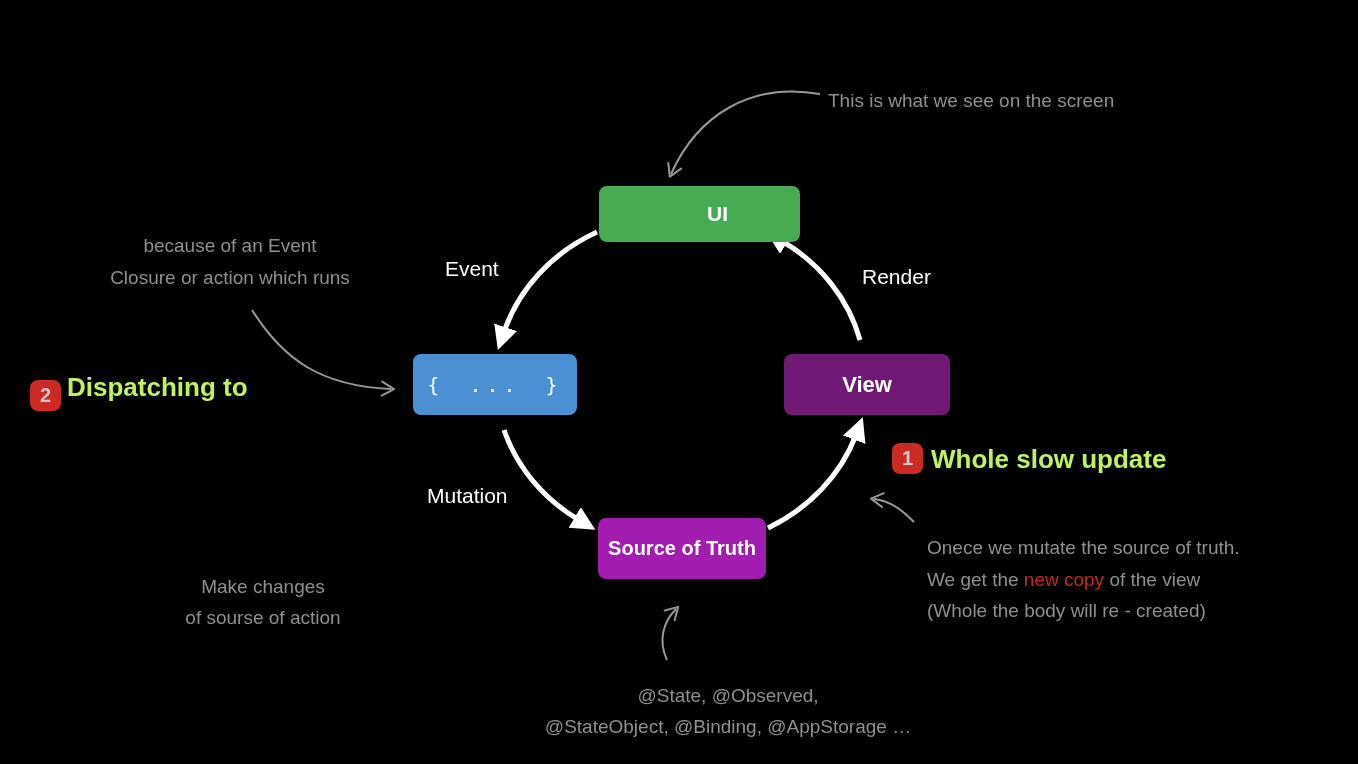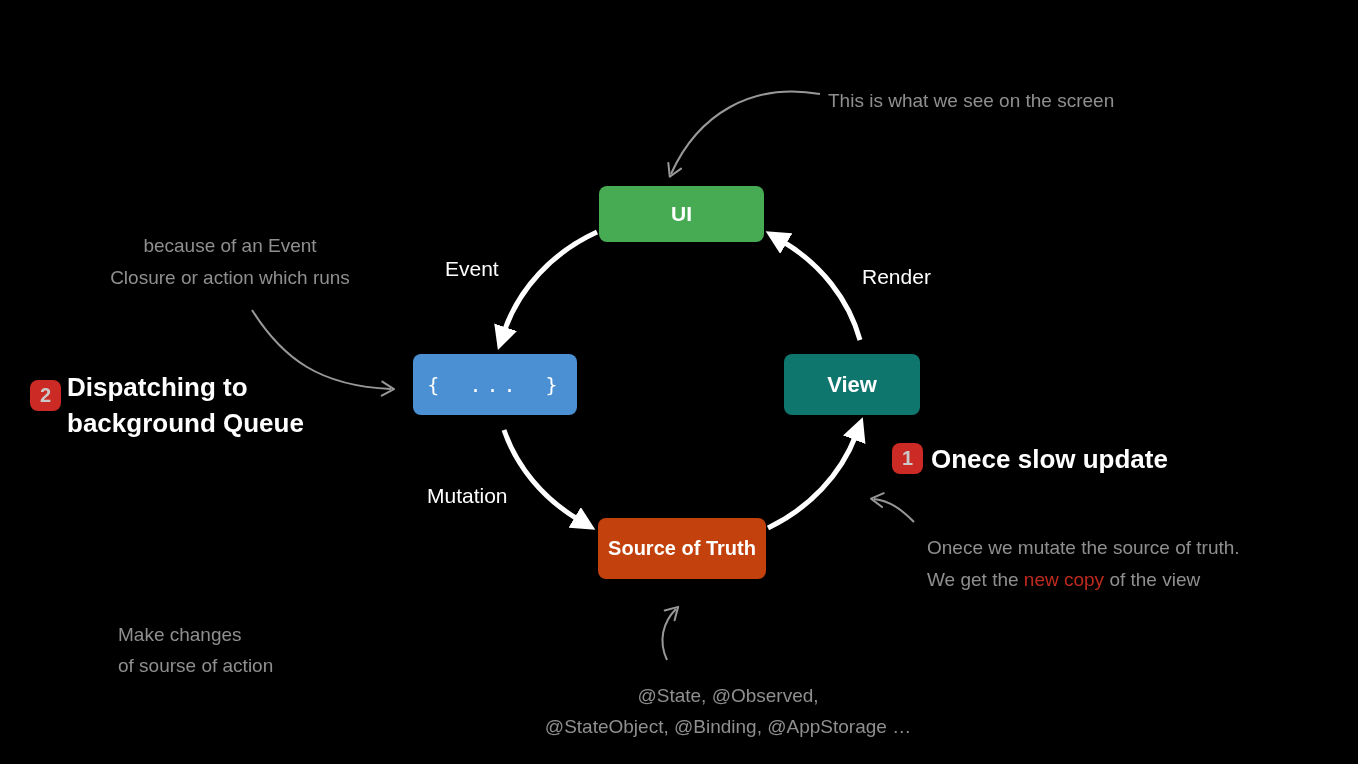--- a/index.html
+++ b/index.html
@@ -15,40 +15,40 @@
 
   .box {
     position: absolute;
     display: flex;
     align-items: center;
     justify-content: center;
     color: #ffffff;
     border-radius: 8px;
     font-family: "Liberation Sans", sans-serif;
   }
-  #ui-box      { left: 599px; top: 186px; width: 165px; height: 56px; background: #46ab53; font-size: 21px; font-weight: 600; }
+  #ui-box      { left: 599px; top: 186px; width: 165px; height: 56px; background: #46ab53; font-size: 21px; font-weight: 600; padding-left: 36px; }
   #closure-box { left: 413px; top: 354px; width: 164px; height: 61px; background: #4b90d2;
                  font-family: "DejaVu Sans Mono", monospace; font-size: 20px; letter-spacing: 5px; word-spacing: 8px; }
-  #view-box    { left: 784px; top: 354px; width: 136px; height: 61px; background: #0f766e; font-size: 22px; font-weight: 700; }
-  #source-box  { left: 598px; top: 518px; width: 168px; height: 61px; background: #c2410c; font-size: 20px; font-weight: 700; }
+  #view-box    { left: 784px; top: 354px; width: 166px; height: 61px; background: #701a75; font-size: 22px; font-weight: 700; }
+  #source-box  { left: 598px; top: 518px; width: 168px; height: 61px; background: #a21caf; font-size: 20px; font-weight: 700; }
 
   .edge-label { position: absolute; color: #ffffff; font-size: 21px; line-height: 24px; }
   #event-label    { left: 445px; top: 246px; margin-top: 11px; }
   #render-label   { left: 862px; top: 245px; margin-top: 20px; }
   #mutation-label { left: 427px; top: 484px; }
 
   .note { position: absolute; color: #8f8f8f; font-size: 19px; line-height: 32px; }
   #screen-note  { left: 828px; top: 85px;  white-space: nowrap; }
   #closure-note { left: 40px;  top: 230px; width: 380px; text-align: center; }
-  #changes-note { left: 118px; top: 619px; width: 290px; text-align: left; line-height: 31px; }
+  #changes-note { left: 118px; top: 571px; width: 290px; text-align: center; line-height: 31px; }
   #state-note   { left: 420px; top: 680px; width: 616px; text-align: center; line-height: 31px; }
   #mutate-note  { left: 927px; top: 516px; line-height: 31.5px; white-space: nowrap; margin-top: 16px; }
   .red-text { color: #bf2a1f; text-align: center; }
 
-  .callout-label { position: absolute; color: #ffffff; font-weight: 700; font-size: 26px; }
+  .callout-label { position: absolute; color: #bef264; font-weight: 700; font-size: 26px; }
   #dispatch-label { left: 67px;  top: 369px; line-height: 36px; }
   #avoid-label    { left: 931px; top: 444px; }
 
   .badge {
     position: absolute;
     width: 31px; height: 31px;
     background: #cc2a24;
     border-radius: 8px;
     color: #c9c9c9;
     font-weight: 700;
@@ -114,28 +114,28 @@
   </div>
 
   <div class="note" id="state-note">
     <div>@State, @Observed,</div>
     <div>@StateObject, @Binding, @AppStorage …</div>
   </div>
 
   <div class="note" id="mutate-note">
     <div>Onece we mutate the source of truth.</div>
     <div><span>We get the </span><span class="red-text">new copy</span><span> of the view</span></div>
+    <div>(Whole the body will re - created)</div>
   </div>
 
   <div class="badge" id="badge-two">
     <span>2</span>
   </div>
   <div class="callout-label" id="dispatch-label">
     <div>Dispatching to</div>
-    <div>background Queue</div>
   </div>
 
   <div class="badge" id="badge-one">
     <span>1</span>
   </div>
-  <div class="callout-label" id="avoid-label">Onece slow update</div>
+  <div class="callout-label" id="avoid-label">Whole slow update</div>
 
 </div>
 
 </body></html>

